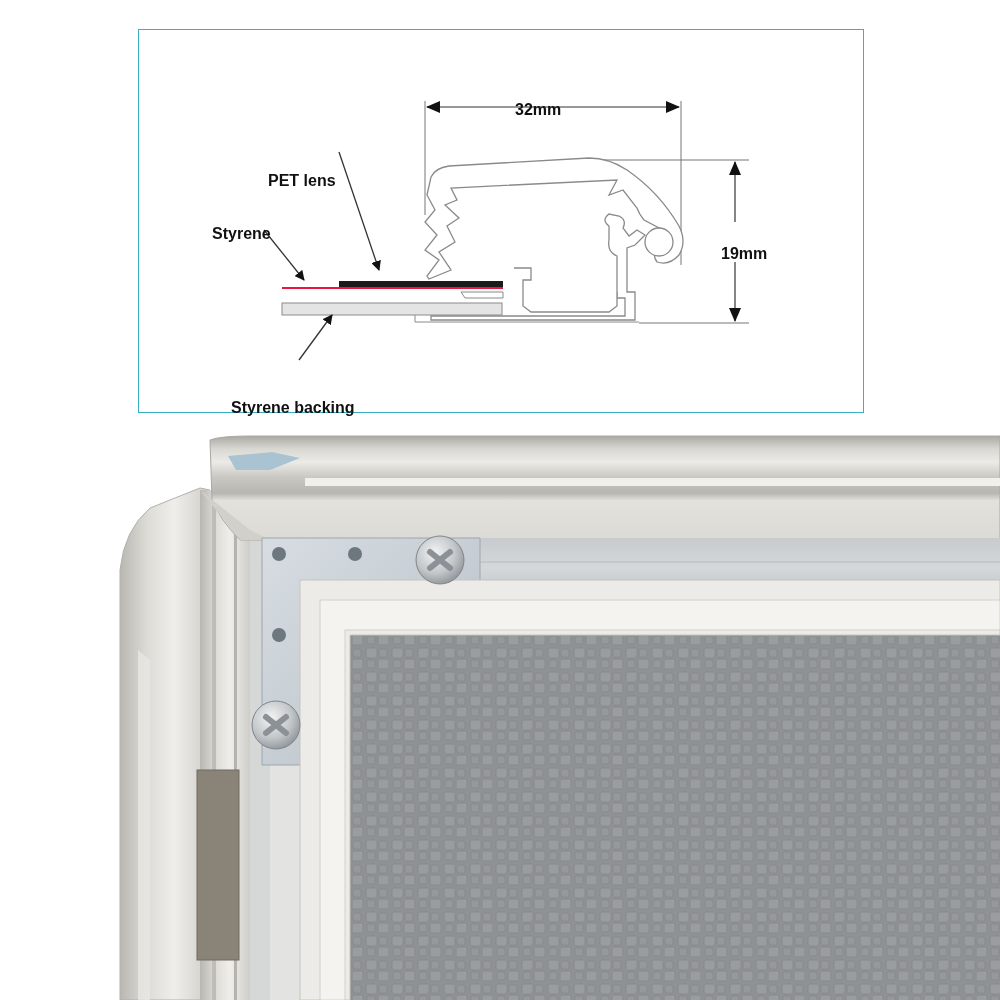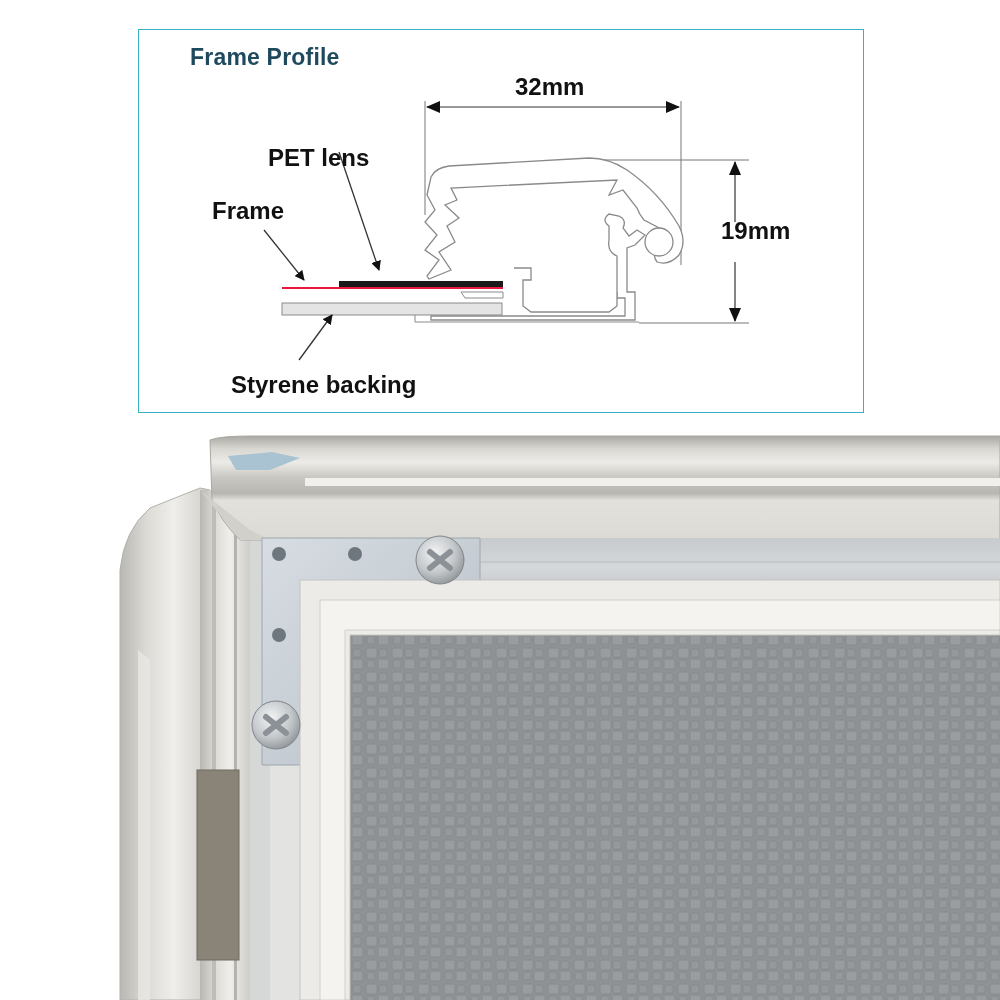--- a/index.html
+++ b/index.html
@@ -8,35 +8,34 @@
     
     .profile-box {
       position: absolute; left: 138px; top: 29px; width: 726px; height: 384px;
       border: 1.5px solid #3aaec2; background: #ffffff; box-sizing: border-box;
     }
     .profile-title {
       position: absolute; left: 51px; top: 14px; font-size: 23px; font-weight: bold;
       color: #1f4a5e; letter-spacing: 0.2px;
     }
     .label {
-      position: absolute; font-size: 24px; font-weight: bold; color: #111111; white-space: nowrap;
+      position: absolute; font-size: 16px; font-weight: bold; color: #111111; white-space: nowrap; margin-top: 28px;
     }
     .profile-svg { position: absolute; left: 0; top: 0; }
 
     
     .photo {
       position: absolute; left: 0; top: 430px; width: 1000px; height: 570px; overflow: hidden; background: #ffffff;
     }
     .photo svg { position: absolute; left: 0; top: 0; }
   </style>
 </head>
 <body>
 
 <div class="profile-box">
-  <div class="profile-title">Frame Profile</div>
 
   <svg class="profile-svg" width="726" height="384" viewBox="0 0 726 384">
     <defs>
       <marker id="arrowHead" markerWidth="10" markerHeight="10" refX="9" refY="5" orient="auto" markerUnits="userSpaceOnUse">
         <path d="M0,0 L10,5 L0,10 Z" fill="#111"></path>
       </marker>
       <marker id="dimArrowEnd" markerWidth="14" markerHeight="12" refX="13" refY="6" orient="auto" markerUnits="userSpaceOnUse">
         <path d="M0,0 L14,6 L0,12 Z" fill="#111"></path>
       </marker>
       <marker id="dimArrowStart" markerWidth="14" markerHeight="12" refX="1" refY="6" orient="auto" markerUnits="userSpaceOnUse">
@@ -74,21 +73,21 @@
       <rect x="143" y="273" width="220" height="12" fill="#e4e4e4" stroke="#8a8a8a" stroke-width="1"></rect>
       <path d="M276,285 L276,292 L500,292" fill="none" stroke="#8a8a8a" stroke-width="1"></path>
     </g>
 
     <line x1="200" y1="122" x2="240" y2="240" stroke="#333" stroke-width="1.3" marker-end="url(#arrowHead)"></line>
     <line x1="125" y1="200" x2="165" y2="250" stroke="#333" stroke-width="1.3" marker-end="url(#arrowHead)"></line>
     <line x1="160" y1="330" x2="193" y2="285" stroke="#333" stroke-width="1.3" marker-end="url(#arrowHead)"></line>
   </svg>
 
   <div class="label" style="left:129px; top:114px;text-align:right;">PET lens</div>
-  <div class="label" style="left:73px; top:167px;">Frame</div>
+  <div class="label" style="left:73px; top:167px;">Styrene</div>
   <div class="label" style="left:92px; top:341px;text-align:center;">Styrene backing</div>
   <div class="label" style="left:376px; top:43px;">32mm</div>
   <div class="label" style="left:582px; top:187px;">19mm</div>
 </div>
 
 <div class="photo">
   <svg width="1000" height="570" viewBox="0 0 1000 570">
     <defs>
       <pattern id="weave" x="0" y="0" width="26" height="24" patternUnits="userSpaceOnUse">
         <rect width="26" height="24" fill="#8f9295"></rect>

